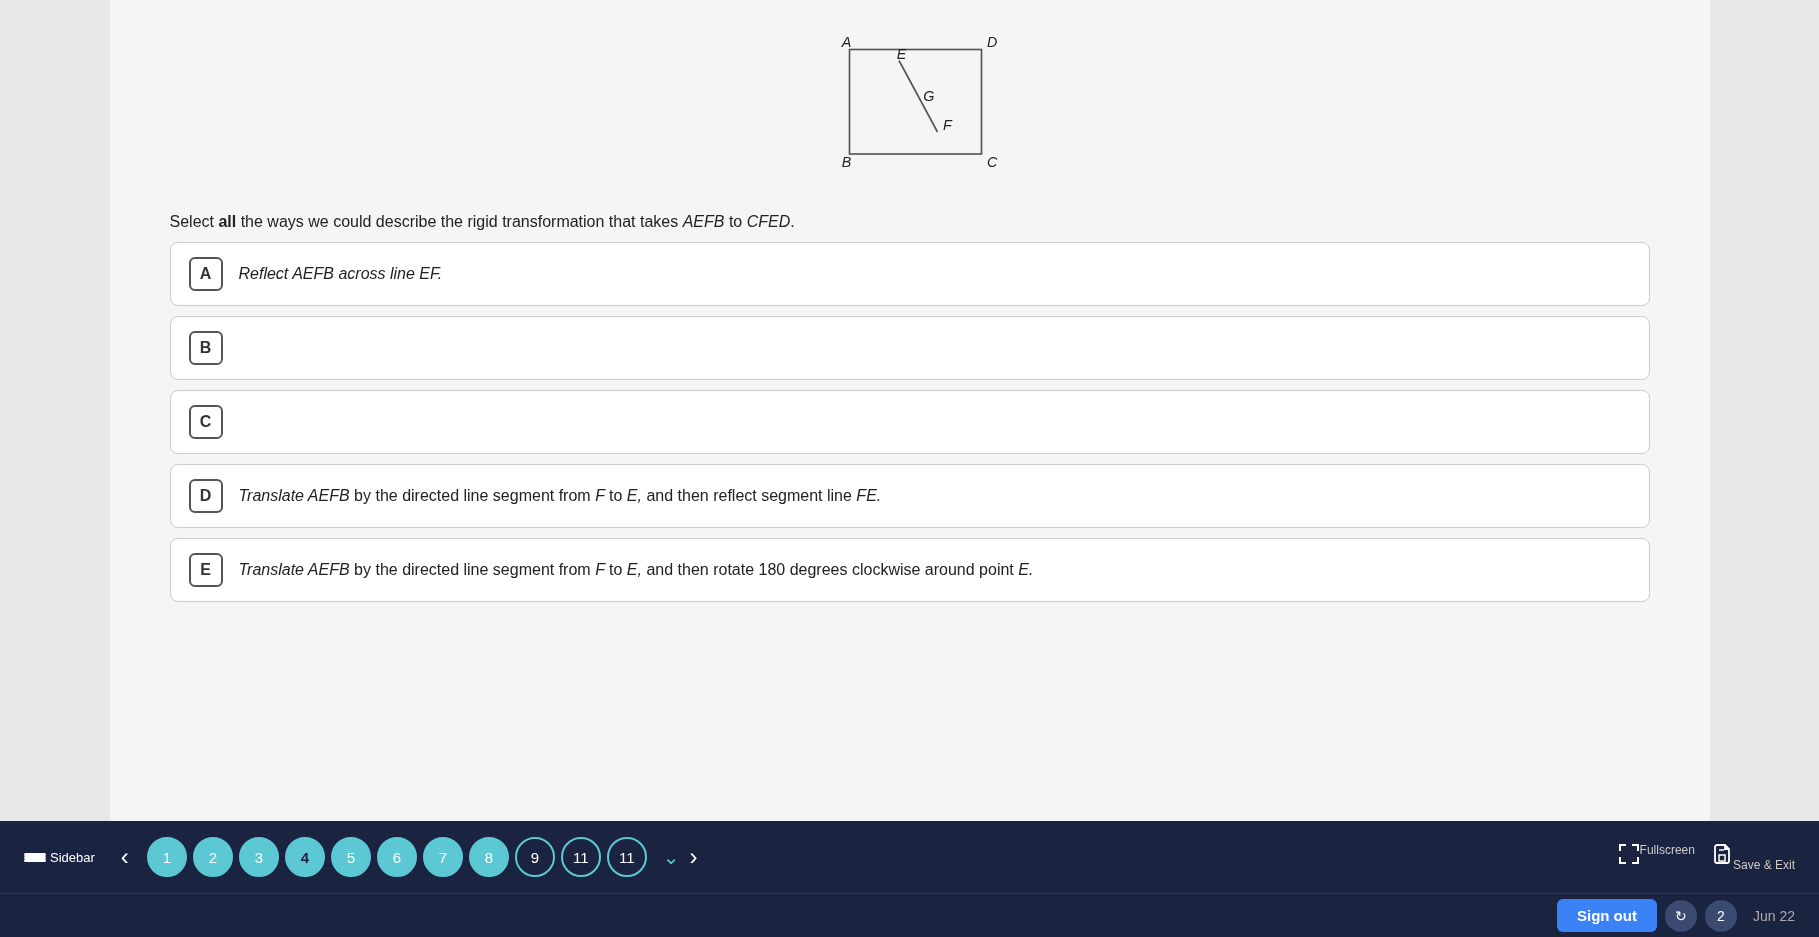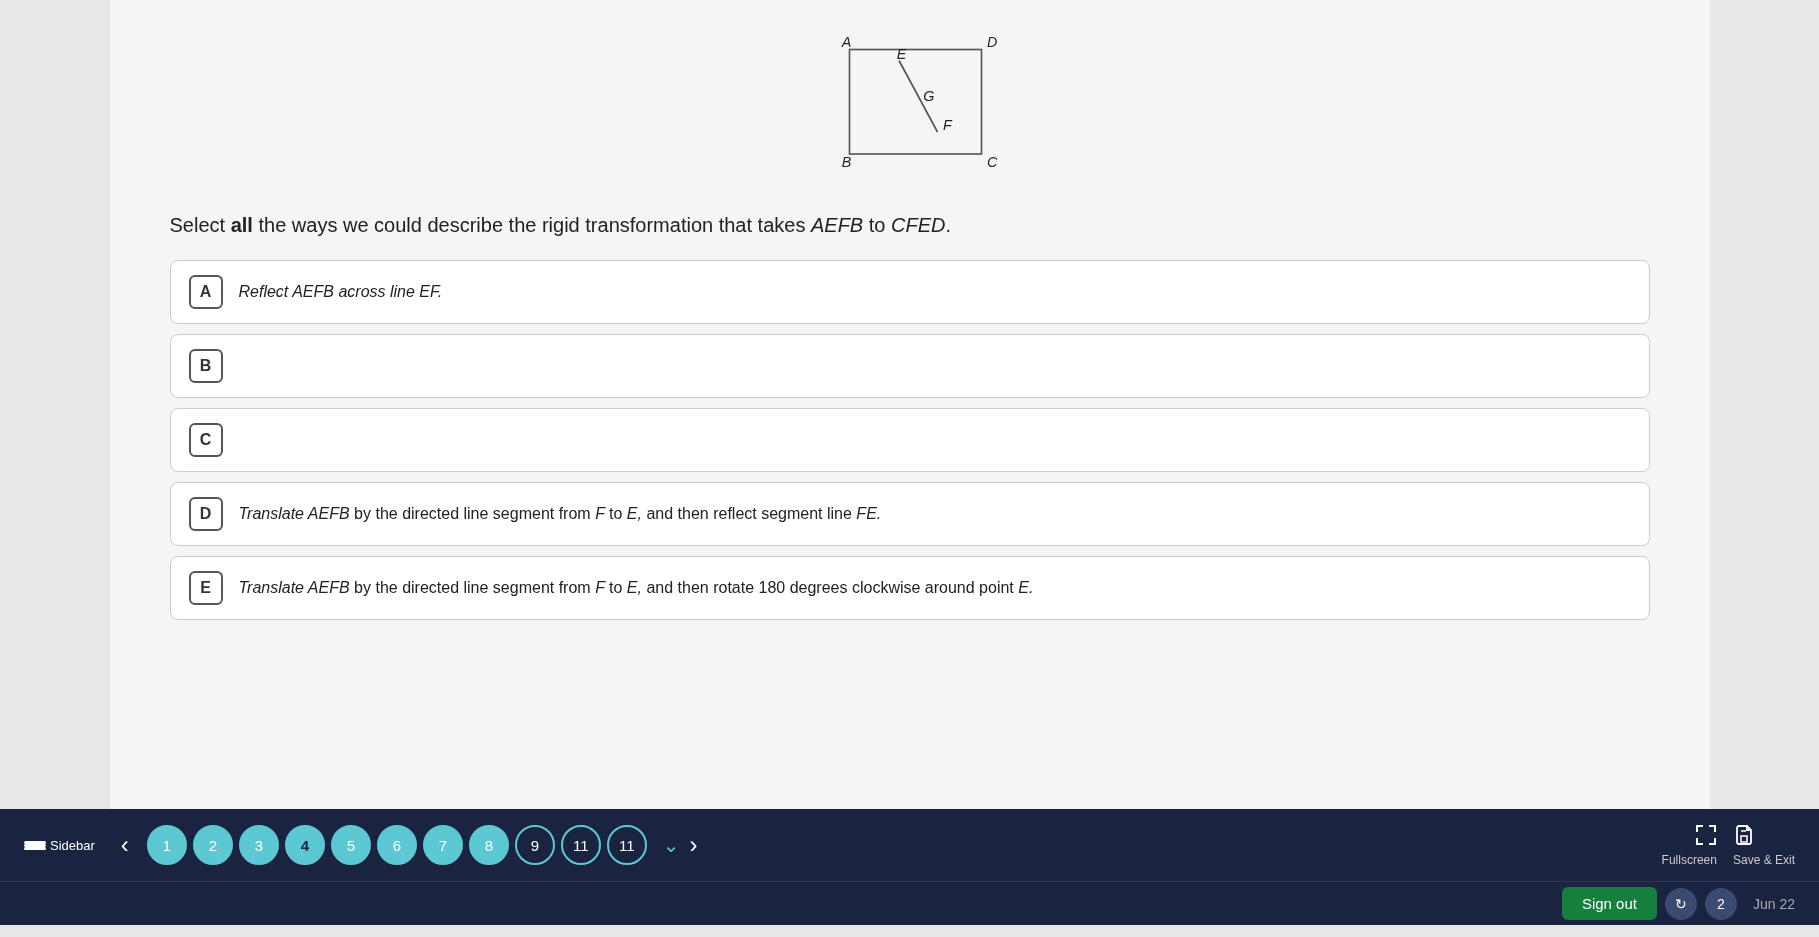--- a/index.html
+++ b/index.html
@@ -28,23 +28,23 @@
       margin-bottom: 20px;
     }
 
     .diagram-svg {
       width: 220px;
       height: 160px;
     }
 
     
     .question-text {
-      font-size: 20px;
+      font-size: 16px;
       color: #222;
-      margin-bottom: 20px;
+      margin-bottom: 8px;
       line-height: 1.5;
     }
     .question-text strong {
       font-weight: bold;
     }
 
     
     .option-row {
       display: flex;
       align-items: center;
@@ -134,54 +134,54 @@
 
     .bottom-right {
       margin-left: auto;
       display: flex;
       align-items: center;
       gap: 16px;
     }
 
     .fullscreen-btn {
       display: flex;
-      flex-direction: column;
-      align-items: flex-end;
+      flex-direction: row;
+      align-items: flex-start;
       cursor: pointer;
       color: white;
     }
     .fullscreen-icon {
       font-size: 20px;
       margin-bottom: 2px;
     }
     .fullscreen-label {
       font-size: 12px;
       color: #ccc;
     }
 
     .save-exit-btn {
       display: flex;
-      flex-direction: column;
-      align-items: flex-start;
+      flex-direction: row;
+      align-items: flex-end;
       cursor: pointer;
       color: white;
     }
     .save-exit-icon {
       font-size: 20px;
       margin-bottom: 2px;
     }
     .save-exit-label {
       font-size: 12px;
       color: #ccc;
     }
 
     
     .bottom-nav-wrapper {
       position: fixed;
-      bottom: 12px;
+      bottom: 0;
       left: 0;
       width: 1819px;
       z-index: 100;
     }
 
     .bottom-nav-top {
       background: #1a2340;
       height: 72px;
       display: flex;
       align-items: center;
@@ -192,28 +192,28 @@
       background: #1a2340;
       height: 44px;
       display: flex;
       align-items: center;
       justify-content: flex-end;
       padding: 0 24px;
       border-top: 1px solid #2a3560;
     }
 
     .sign-out-btn {
-      background: #15803d;
+      background: #3b82f6;
       color: white;
       border: none;
       border-radius: 6px;
       padding: 8px 20px;
       font-size: 15px;
       cursor: pointer;
-      font-weight: 400;
+      font-weight: 700;
     }
 
     .oct-label {
       color: #aaa;
       font-size: 14px;
       margin-left: 16px;
     }
 
     .icon-circle {
       width: 32px;

